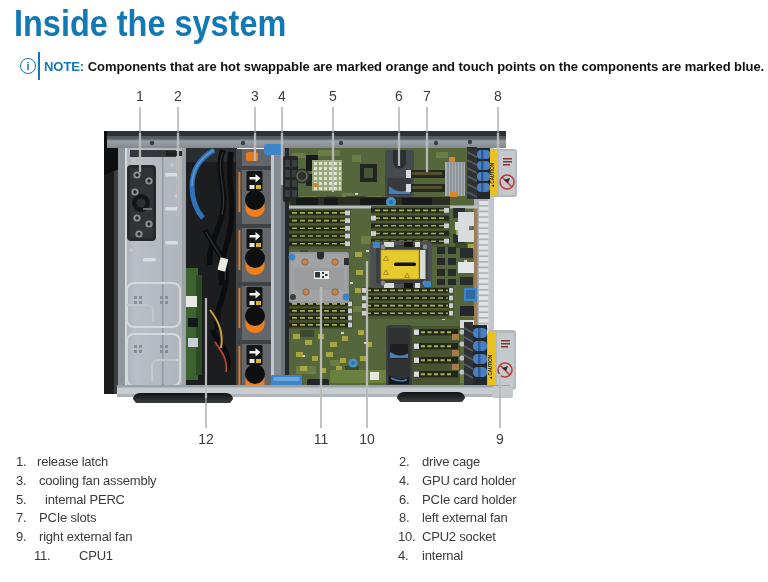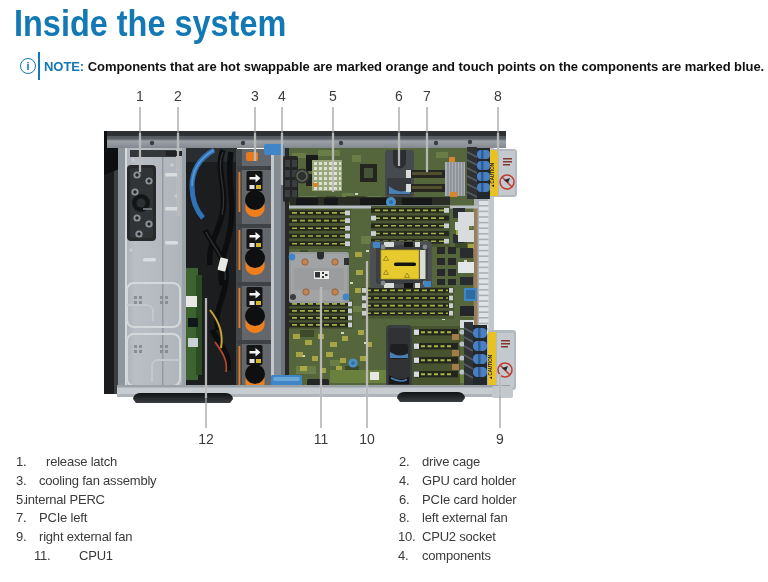--- a/index.html
+++ b/index.html
@@ -856,52 +856,52 @@
     <line x1="321" y1="287" x2="321" y2="428"></line>
     <line x1="367" y1="261" x2="367" y2="428"></line>
     <line x1="500" y1="374" x2="500" y2="428"></line>
   </g>
 </svg>
 
 <div class="abs" style="left:0;top:454px;width:768px;font-size:13px;color:#3a3a3a;letter-spacing:-0.2px;">
 
   <div style="position:relative;height:18.8px;">
     <span class="abs" style="left:16px;">1.</span>
-      <span class="abs" style="left:46px;">release latch</span>
+      <span class="abs" style="left:37px;">release latch</span>
     <span class="abs" style="left:399px;">2.</span>
       <span class="abs" style="left:422px;">drive cage</span>
   </div>
 
   <div style="position:relative;height:18.8px;">
     <span class="abs" style="left:16px;">3.</span>
       <span class="abs" style="left:39px;">cooling fan assembly</span>
     <span class="abs" style="left:399px;">4.</span>
       <span class="abs" style="left:422px;">GPU card holder</span>
   </div>
 
   <div style="position:relative;height:18.8px;">
     <span class="abs" style="left:16px;">5.</span>
-      <span class="abs" style="left:25px;text-align:center;">internal PERC</span>
+      <span class="abs" style="left:45px;text-align:center;">internal PERC</span>
     <span class="abs" style="left:399px;">6.</span>
       <span class="abs" style="left:422px;text-align:center;">PCIe card holder</span>
   </div>
 
   <div style="position:relative;height:18.8px;">
     <span class="abs" style="left:16px;">7.</span>
-      <span class="abs" style="left:39px;">PCIe left</span>
+      <span class="abs" style="left:39px;">PCIe slots</span>
     <span class="abs" style="left:399px;">8.</span>
       <span class="abs" style="left:422px;">left external fan</span>
   </div>
 
   <div style="position:relative;height:18.8px;">
     <span class="abs" style="left:16px;">9.</span>
       <span class="abs" style="left:39px;">right external fan</span>
     <span class="abs" style="left:398px;">10.</span>
       <span class="abs" style="left:422px;text-align:center;">CPU2 socket</span>
   </div>
 
   <div style="position:relative;height:18.8px;">
     <span class="abs" style="left:15px;margin-left:19px;">11.</span>
       <span class="abs" style="left:39px;margin-left:40px;">CPU1</span>
     <span class="abs" style="left:398px;">4.</span>
-      <span class="abs" style="left:422px;">components</span>
+      <span class="abs" style="left:422px;">internal</span>
   </div>
 </div>
 
 </body></html>

